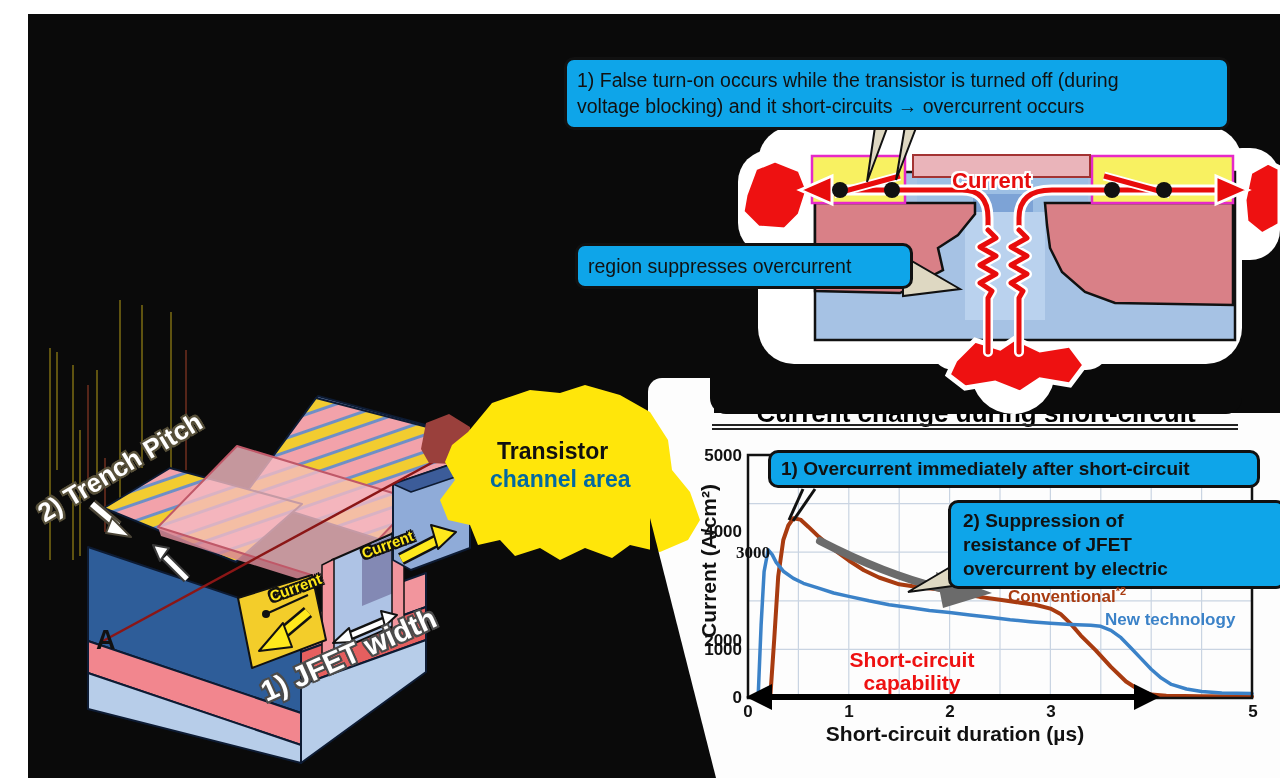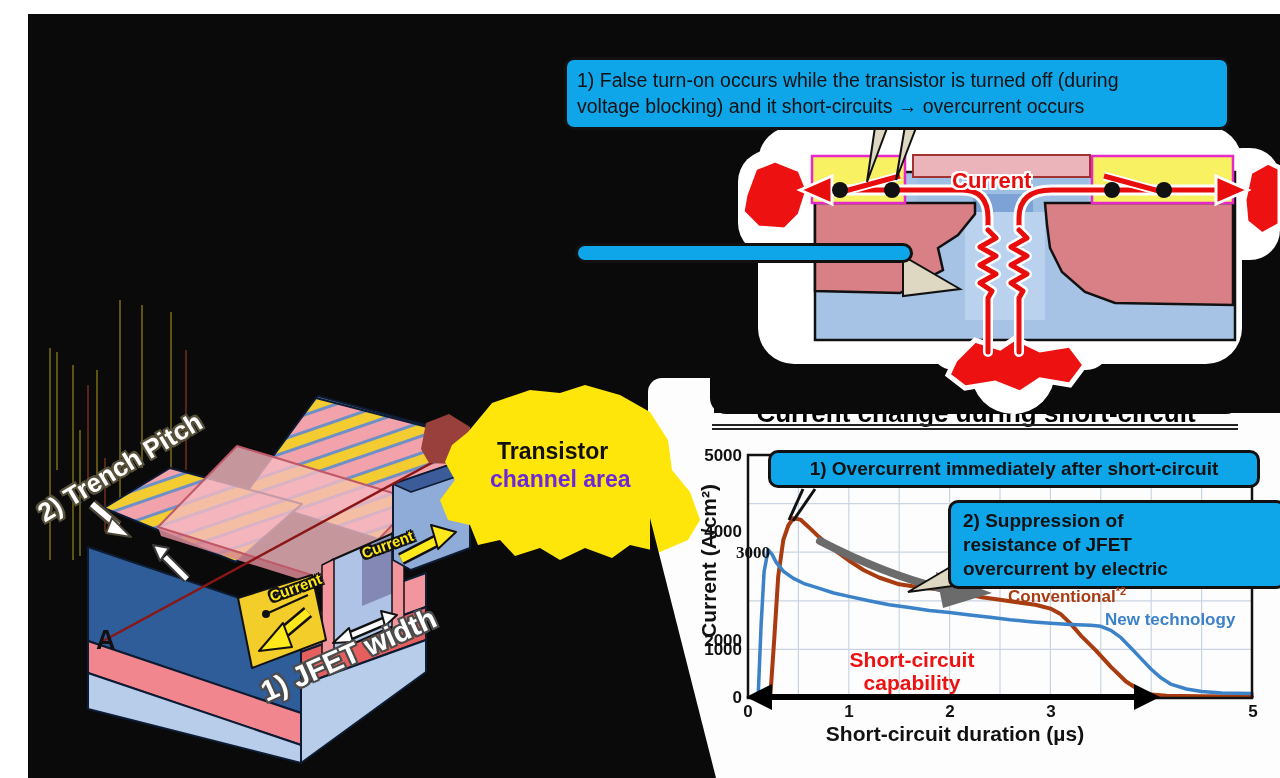--- a/index.html
+++ b/index.html
@@ -217,50 +217,51 @@
       <polygon points="952,566 990,581 908,592" fill="#ded8c2" stroke="#111" stroke-width="2"></polygon>
     </g>
   </svg>
 
   <div class="abs callout" style="left:564px;top:57px;width:640px;padding:7px 10px;font-size:19.5px;line-height:1.35;">
     <div>1) False turn-on occurs while the transistor is turned off (during</div>
     <div>voltage blocking) and it short-circuits  → overcurrent occurs</div>
   </div>
 
   <div class="abs callout" style="left:575px;top:243px;width:312px;padding:7px 10px;font-size:19.5px;line-height:1.35;">
+    <div>region suppresses overcurrent</div>
   </div>
 
   <div class="abs txt outline-white" style="left:952px;top:168px;font-size:22px;font-weight:bold;color:#e60d0d;">Current</div>
 
   <div class="abs txt outline-dark" style="left:40px;top:500px;height:30px;font-size:26px;font-weight:bold;color:#fff;transform:rotate(-31deg);transform-origin:0 50%;">2) Trench Pitch</div>
   <div class="abs txt outline-gray" style="left:262px;top:677px;height:30px;font-size:29px;font-weight:bold;color:#fff;transform:rotate(-24deg);transform-origin:0 50%;">1) JFET width</div>
   <div class="abs txt outline-black" style="left:270px;top:588px;font-size:15px;font-weight:bold;color:#ffe818;transform:rotate(-20deg);transform-origin:0 50%;">Current</div>
   <div class="abs txt outline-black" style="left:362px;top:545px;font-size:15px;font-weight:bold;color:#ffe818;transform:rotate(-20deg);transform-origin:0 50%;">Current</div>
   <div class="abs txt" style="left:96px;top:625px;font-size:27px;font-weight:bold;color:#111;">A</div>
   <div class="abs txt" style="left:497px;top:438px;font-size:23px;font-weight:bold;color:#111;z-index:5;">Transistor</div>
-  <div class="abs txt" style="left:490px;top:466px;font-size:23px;font-weight:bold;color:#6d28d9;z-index:5;">channel area</div>
+  <div class="abs txt" style="left:490px;top:466px;font-size:23px;font-weight:bold;color:#0369a1;z-index:5;">channel area</div>
 
   <div class="abs txt" style="left:580px;top:548px;width:260px;height:26px;text-align:center;font-size:21px;font-weight:bold;color:#111;transform:rotate(-90deg);">Current (A/cm²)</div>
   <div class="abs txt" style="left:770px;top:722px;width:370px;text-align:center;font-size:21px;font-weight:bold;color:#111;">Short-circuit duration (µs)</div>
 
   <div class="abs txt ytick" style="left:688px;top:446px;text-align:right;">5000</div>
   <div class="abs txt ytick" style="left:688px;top:506px;margin-top:16px;">4000</div>
   <div class="abs txt ytick" style="left:716px;top:543px;font-family:Liberation Serif, serif;">3000</div>
   <div class="abs txt ytick" style="left:688px;top:591px;margin-top:40px;">2000</div>
   <div class="abs txt ytick" style="left:688px;top:640px;">1000</div>
   <div class="abs txt ytick" style="left:688px;top:688px;">0</div>
 
   <div class="abs txt xtick" style="left:733px;top:702px;">0</div>
   <div class="abs txt xtick" style="left:834px;top:702px;">1</div>
   <div class="abs txt xtick" style="left:935px;top:702px;">2</div>
   <div class="abs txt xtick" style="left:1036px;top:702px;">3</div>
   <div class="abs txtxtick xtick" style="left:1137px;top:702px;">4</div>
   <div class="abs txt xtick" style="left:1238px;top:702px;">5</div>
 
-  <div class="abs callout" style="left:768px;top:450px;width:466px;padding:5px 10px;font-size:19px;font-weight:bold;text-align:center;">1) Overcurrent immediately after short-circuit</div>
+  <div class="abs callout" style="left:768px;top:450px;width:466px;padding:5px 10px;font-size:19px;font-weight:bold;text-align:left;">1) Overcurrent immediately after short-circuit</div>
 
   <div class="abs callout" style="left:948px;top:500px;width:308px;padding:6px 12px;font-size:19px;font-weight:bold;line-height:1.25;">
     <div>2) Suppression of</div>
     <div>resistance of JFET</div>
     <div>overcurrent by electric</div>
   </div>
 
   <div class="abs txt" style="left:827px;top:648px;width:170px;text-align:center;font-size:21px;font-weight:bold;color:#ee1111;line-height:1.1;z-index:5;">
     <div>Short-circuit</div>
     <div>capability</div>

